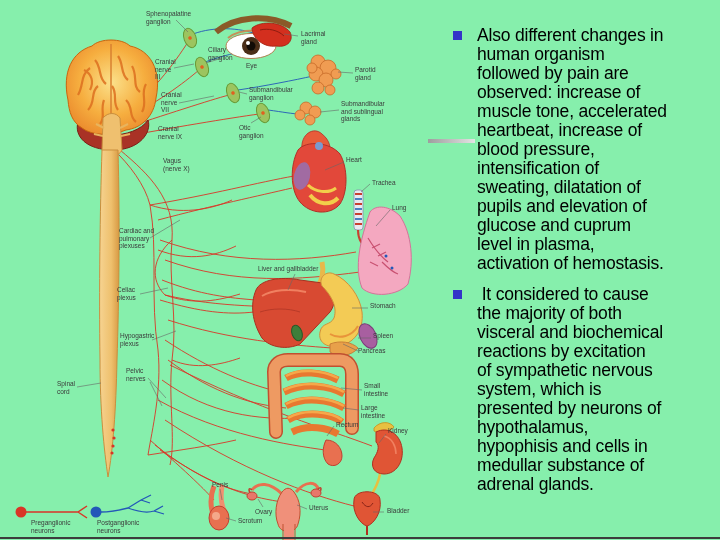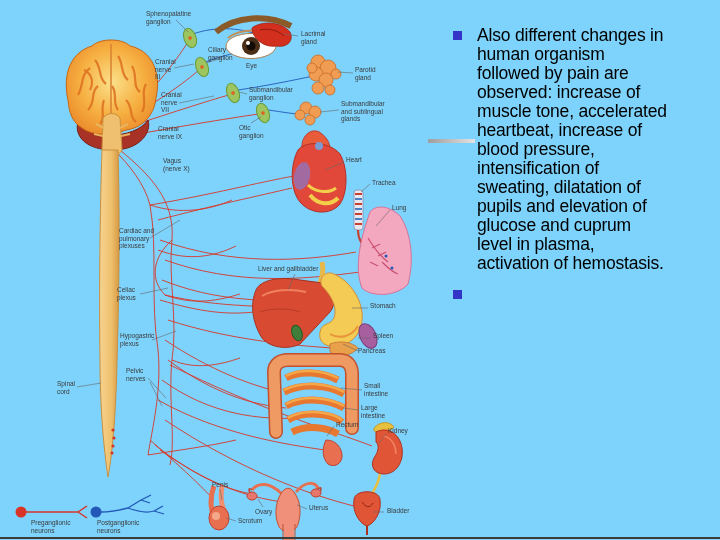--- a/index.html
+++ b/index.html
@@ -1,17 +1,17 @@
 <!DOCTYPE html>
 <html><head>
 <meta charset="utf-8">
 <style>
   html,body{margin:0;padding:0;}
   body{font-family:"Liberation Sans",sans-serif;}
-  .slide{position:relative;width:720px;height:540px;background:#7dd3fc;overflow:hidden;}
+  .slide{position:relative;width:720px;height:540px;background:#86efac;overflow:hidden;}
   .bottom-rule{position:absolute;left:0;right:0;bottom:1px;height:2px;background:#3c3c3c;}
   .deco-line{position:absolute;left:428px;top:139px;width:47px;height:4px;
     background:linear-gradient(to right,#9e9e9e,#e3e3e3);}
   
   .text-col{position:absolute;left:453px;top:26px;width:262px;color:#000;}
   .bullet-item{display:flex;align-items:flex-start;margin-bottom:12px;}
   .bullet-marker{flex:0 0 auto;width:9px;height:9px;margin:5px 15px 0 0;background:#3434c8;}
   .bullet-text{font-size:17.5px;line-height:19px;white-space:pre-line;letter-spacing:-0.2px;}
   
   .diagram{position:absolute;left:0;top:0;width:430px;height:540px;}
@@ -381,18 +381,29 @@
 blood pressure,
 intensification of
 sweating, dilatation of
 pupils and elevation of
 glucose and cuprum
 level in plasma,
 activation of hemostasis.</div>
     </div>
     <div class="bullet-item">
       <span class="bullet-marker"></span>
+      <div class="bullet-text">&nbsp;It considered to cause
+the majority of both
+visceral and biochemical
+reactions by excitation
+of sympathetic nervous
+system, which is
+presented by neurons of
+hypothalamus,
+hypophisis and cells in
+medullar substance of
+adrenal glands.</div>
     </div>
   </div>
 
   <div class="deco-line"></div>
   <div class="bottom-rule"></div>
 </div>
 
 </body></html>

